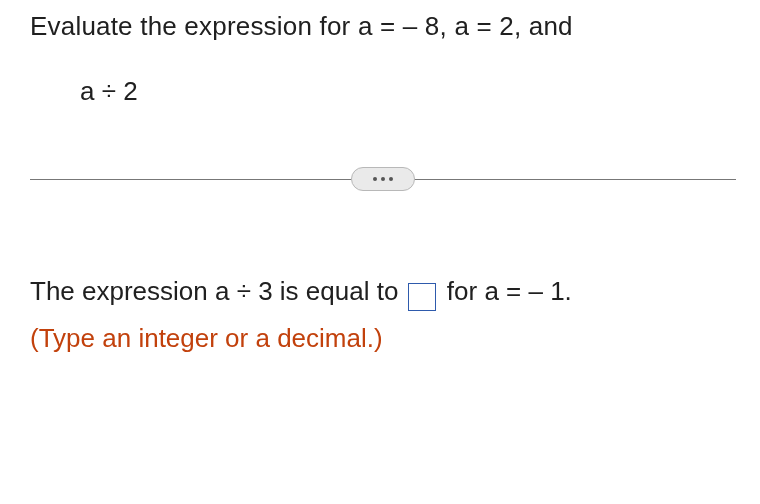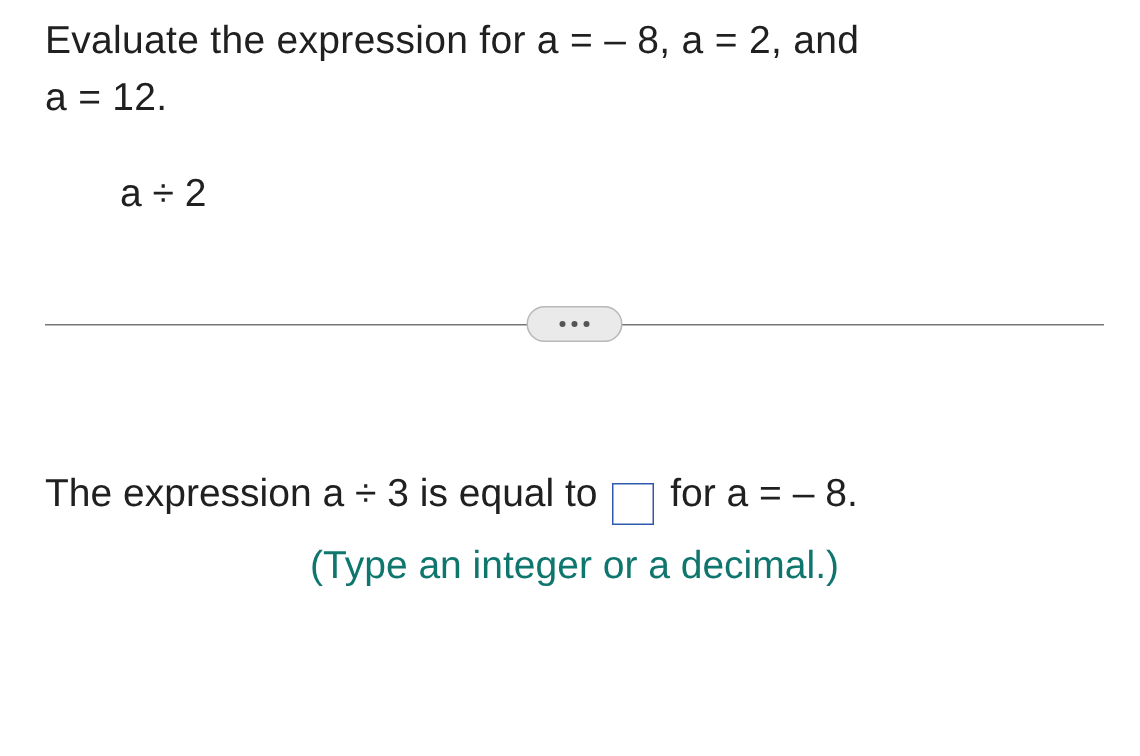--- a/index.html
+++ b/index.html
@@ -73,42 +73,40 @@
     vertical-align: -4px;
     margin: 0 4px 0 2px;
     font-size: 20px;
     text-align: center;
     padding: 0;
     outline: none;
     font-family: inherit;
     background: #fff;
   }
   .hint {
-    color: #0f766e;
+    color: #c2410c;
     margin-top: 10px;
-    text-align: center;
   }
 </style>
 </head>
 <body>
 
 <div class="content">
   <div class="question-line">
     <span>Evaluate the expression for a = – 8, a = 2, and</span><br>
-    <span>a = 12.</span>
   </div>
 
   <div class="expression">a ÷ 2</div>
 
   <div class="divider-wrap">
     <div class="divider-line"></div>
     <div class="pill">
       <span class="dot"></span>
       <span class="dot"></span>
       <span class="dot"></span>
     </div>
   </div>
 
   <div class="answer-row">
-    <span>The expression a ÷ 3 is equal to </span><input class="answer-input" type="text" value="" style=""><span> for a = – 8.</span>
+    <span>The expression a ÷ 3 is equal to </span><input class="answer-input" type="text" value="" style=""><span> for a = – 1.</span>
   </div>
   <div class="hint">(Type an integer or a decimal.)</div>
 </div>
 
 </body></html>

